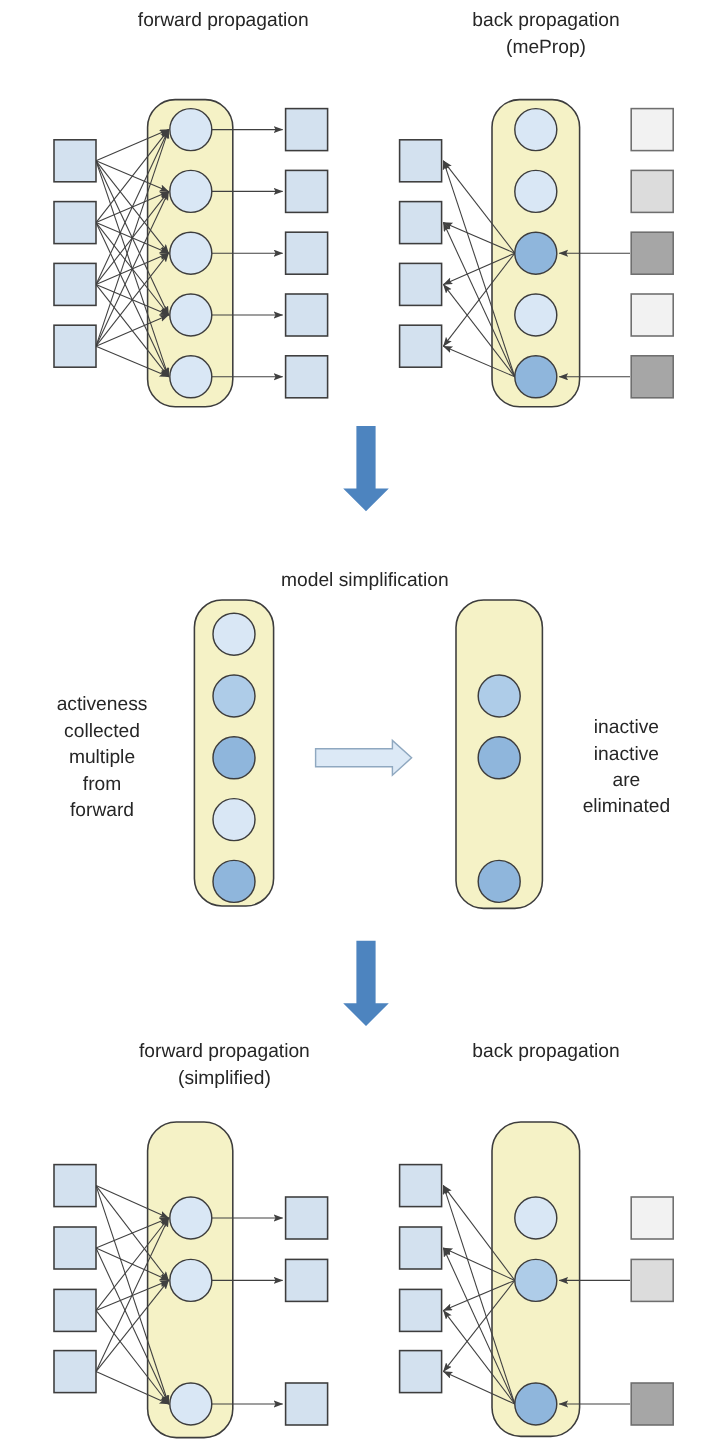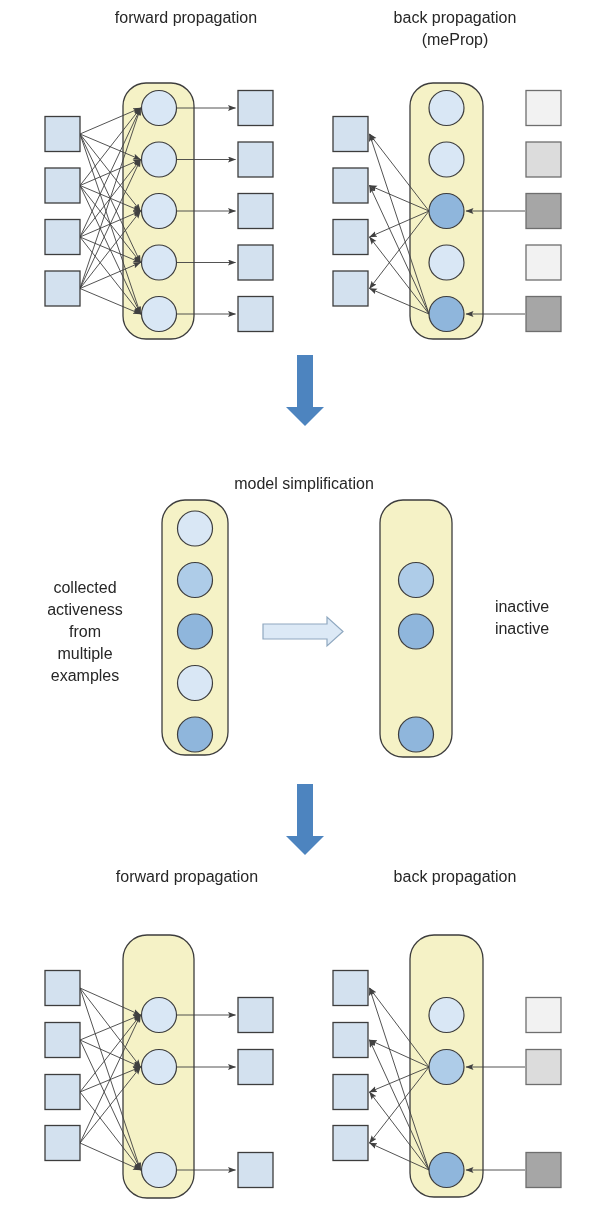--- a/index.html
+++ b/index.html
@@ -36,32 +36,35 @@
     <span>forward propagation</span>
   </div>
   <div class="label" style="left:330px;top:7px;width:250px;">
     <span>back propagation</span>
     <span>(meProp)</span>
   </div>
   <div class="label" style="left:179px;top:453px;width:250px;margin-top:20px;">
     <span>model simplification</span>
   </div>
   <div class="label" style="left:10px;top:577px;width:150px;">
+    <span>activeness</span>
     <span>collected</span>
-    <span>activeness</span>
+    <span>multiple</span>
     <span>from</span>
-    <span>multiple</span>
-    <span>examples</span>
+    <span>forward</span>
   </div>
   <div class="label" style="left:447px;top:596px;width:150px;">
     <span>inactive</span>
     <span>inactive</span>
+    <span>are</span>
+    <span>eliminated</span>
   </div>
   <div class="label" style="left:62px;top:866px;width:250px;">
     <span>forward propagation</span>
+    <span>(simplified)</span>
   </div>
   <div class="label" style="left:330px;top:866px;width:250px;">
     <span>back propagation</span>
   </div>
 
   <svg id="diagram" width="606" height="1213" viewBox="0 0 606 1213">
     <defs>
       <marker id="ah" markerUnits="userSpaceOnUse" markerWidth="9" markerHeight="8" refX="7.5" refY="3" orient="auto">
         <path d="M0,0 L8,3 L0,6 L1.6,3 Z" fill="#404040"></path>
       </marker>

